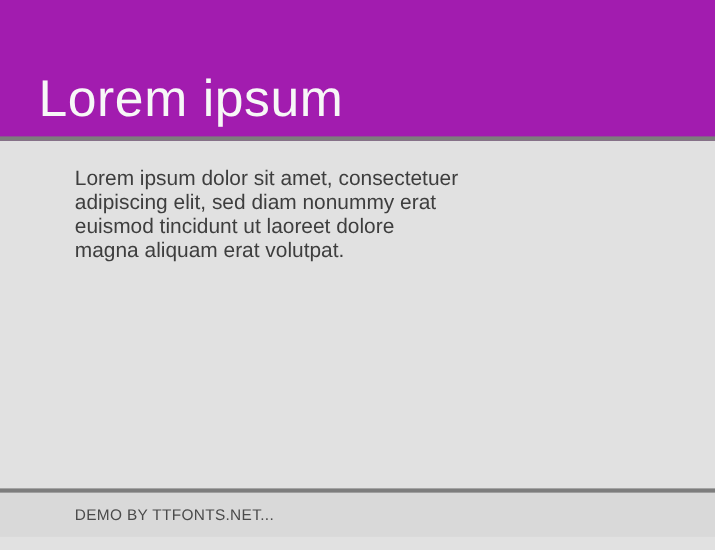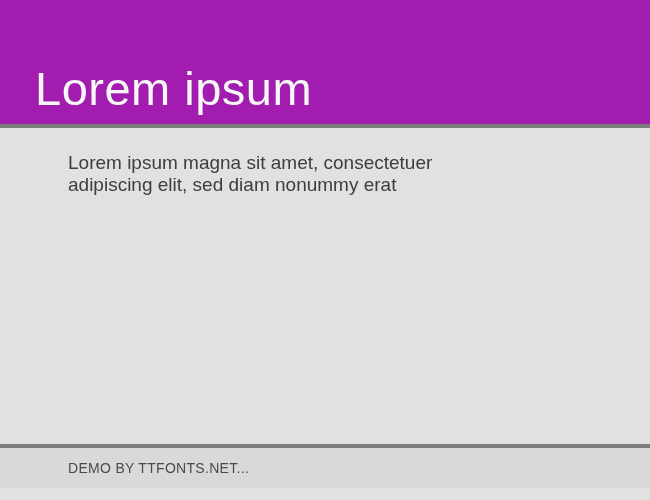--- a/index.html
+++ b/index.html
@@ -69,22 +69,24 @@
 <body>
 
 <div class="font-preview">
 
   <div class="header-band">
     <h1 class="header-title">Lorem ipsum</h1>
   </div>
 
   <div class="body-section">
     <p class="sample-paragraph">
-      <span class="sample-line">Lorem ipsum magna sit amet, consectetuer</span>
+      <span class="sample-line">Lorem ipsum dolor sit amet, consectetuer</span>
       <span class="sample-line">adipiscing elit, sed diam nonummy erat</span>
+      <span class="sample-line">euismod tincidunt ut laoreet dolore</span>
+      <span class="sample-line">magna aliquam erat volutpat.</span>
     </p>
   </div>
 
   <div class="footer-band">
     <span class="footer-credit">DEMO BY TTFONTS.NET...</span>
   </div>
 
 </div>
 
 </body></html>

